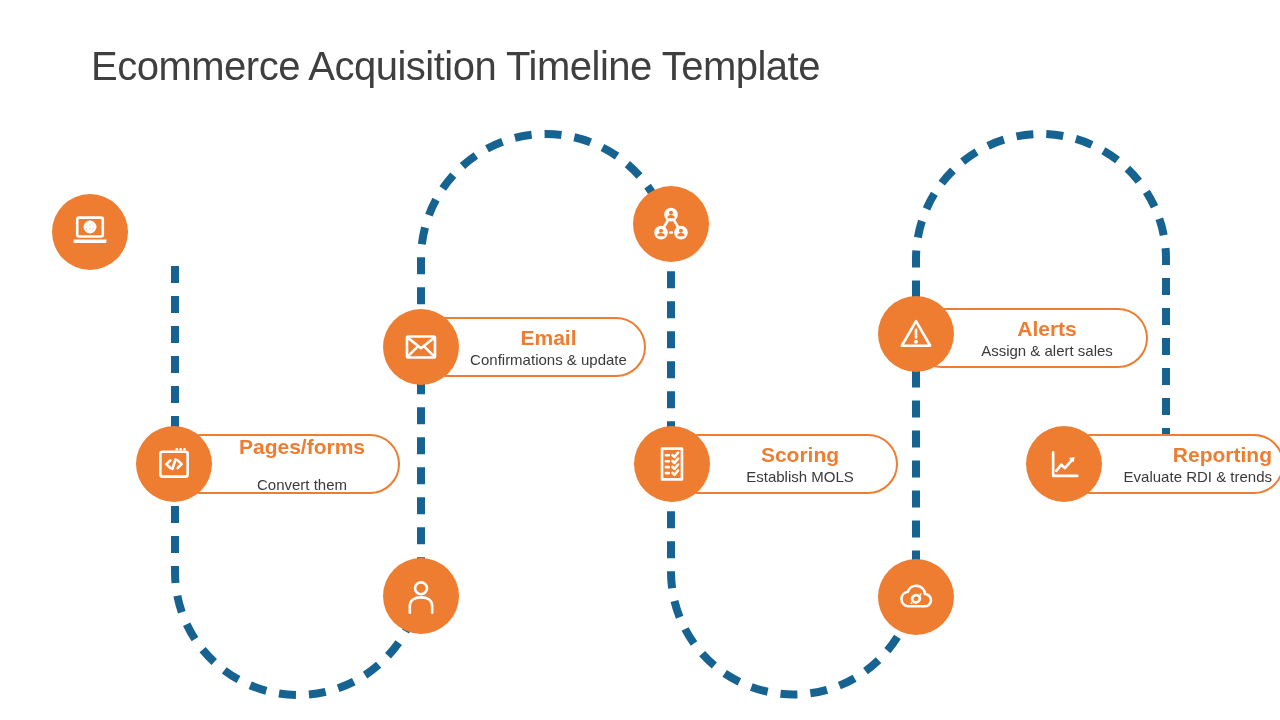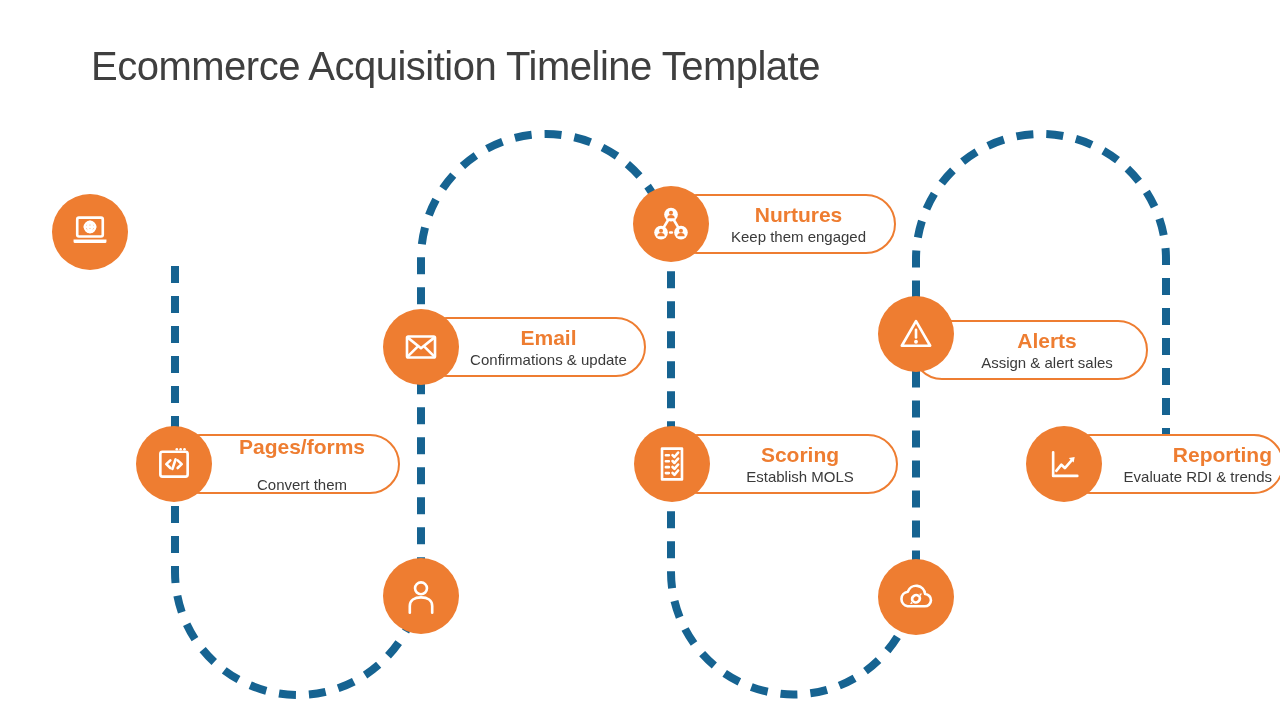--- a/index.html
+++ b/index.html
@@ -83,24 +83,20 @@
     <div class="pill-subtitle">Confirmations &amp; update</div>
   </div>
   <div class="circle" style="left:357px;top:309px;">
     <svg viewBox="0 0 24 24">
       <rect class="ic" x="4" y="6" width="16" height="12" rx="0.7" stroke-width="1.5"></rect>
       <path class="ic" d="M4.6 6.8 L12 12.7 L19.4 6.8" stroke-width="1.5"></path>
       <path class="ic" d="M4.6 17.2 L9.8 12.1 M19.4 17.2 L14.2 12.1" stroke-width="1.5"></path>
     </svg>
   </div>
 
-  <div class="pill" style="left:641px;top:194px;width:229px;">
-    <div class="pill-title">Nurtures</div>
-    <div class="pill-subtitle">Keep them engaged</div>
-  </div>
   <div class="circle" style="left:607px;top:186px;">
     <svg viewBox="0 0 24 24">
       <path class="ic" d="M10.2 10 L8.1 13.5 M13.8 10 L15.9 13.5" stroke-width="1.3"></path>
       <circle class="icf" cx="12" cy="6.6" r="3.9"></circle>
       <circle class="icf" cx="6.3" cy="16.9" r="3.9"></circle>
       <circle class="icf" cx="17.7" cy="16.9" r="3.9"></circle>
       <path class="icf" d="M10.9 16.9 h2.2" stroke="#ffffff"></path>
       <rect class="icf" x="10.8" y="16.2" width="2.4" height="1.4" rx="0.7"></rect>
       <circle class="ico" cx="12" cy="5.6" r="1.15"></circle>
       <path class="ico" d="M9.9 8.7 a2.1 1.8 0 0 1 4.2 0 Z"></path>
@@ -129,21 +125,21 @@
   <div class="circle" style="left:852px;top:559px;">
     <svg viewBox="0 0 24 24">
       <path class="ic" d="M7.2 17.3 h9.7 a3.5 3.5 0 0 0 .3 -7 a5.1 5.1 0 0 0 -9.9 -1.3 a4.2 4.2 0 0 0 -0.1 8.3 Z" stroke-width="1.5"></path>
       <path class="ic" d="M9.9 13.9 a2.3 2.3 0 0 1 3.6 -2.5" stroke-width="1.2"></path>
       <path class="icf" d="M13.9 10.2 l1.5 -0.2 l-0.8 1.5 Z"></path>
       <path class="ic" d="M14.1 12.1 a2.3 2.3 0 0 1 -3.6 2.5" stroke-width="1.2"></path>
       <path class="icf" d="M10.1 15.8 l-1.5 0.2 l0.8 -1.5 Z"></path>
     </svg>
   </div>
 
-  <div class="pill" style="left:886px;top:320px;width:236px;">
+  <div class="pill" style="left:886px;top:308px;width:236px;">
     <div class="pill-title">Alerts</div>
     <div class="pill-subtitle">Assign &amp; alert sales</div>
   </div>
   <div class="circle" style="left:852px;top:296px;">
     <svg viewBox="0 0 24 24">
       <path class="ic" d="M12 4.6 L20.1 18.7 H3.9 Z" stroke-width="1.8"></path>
       <path class="ic" d="M12 9.6 V14" stroke-width="1.9"></path>
       <circle class="icf" cx="12" cy="16.4" r="1.1"></circle>
     </svg>
   </div>

